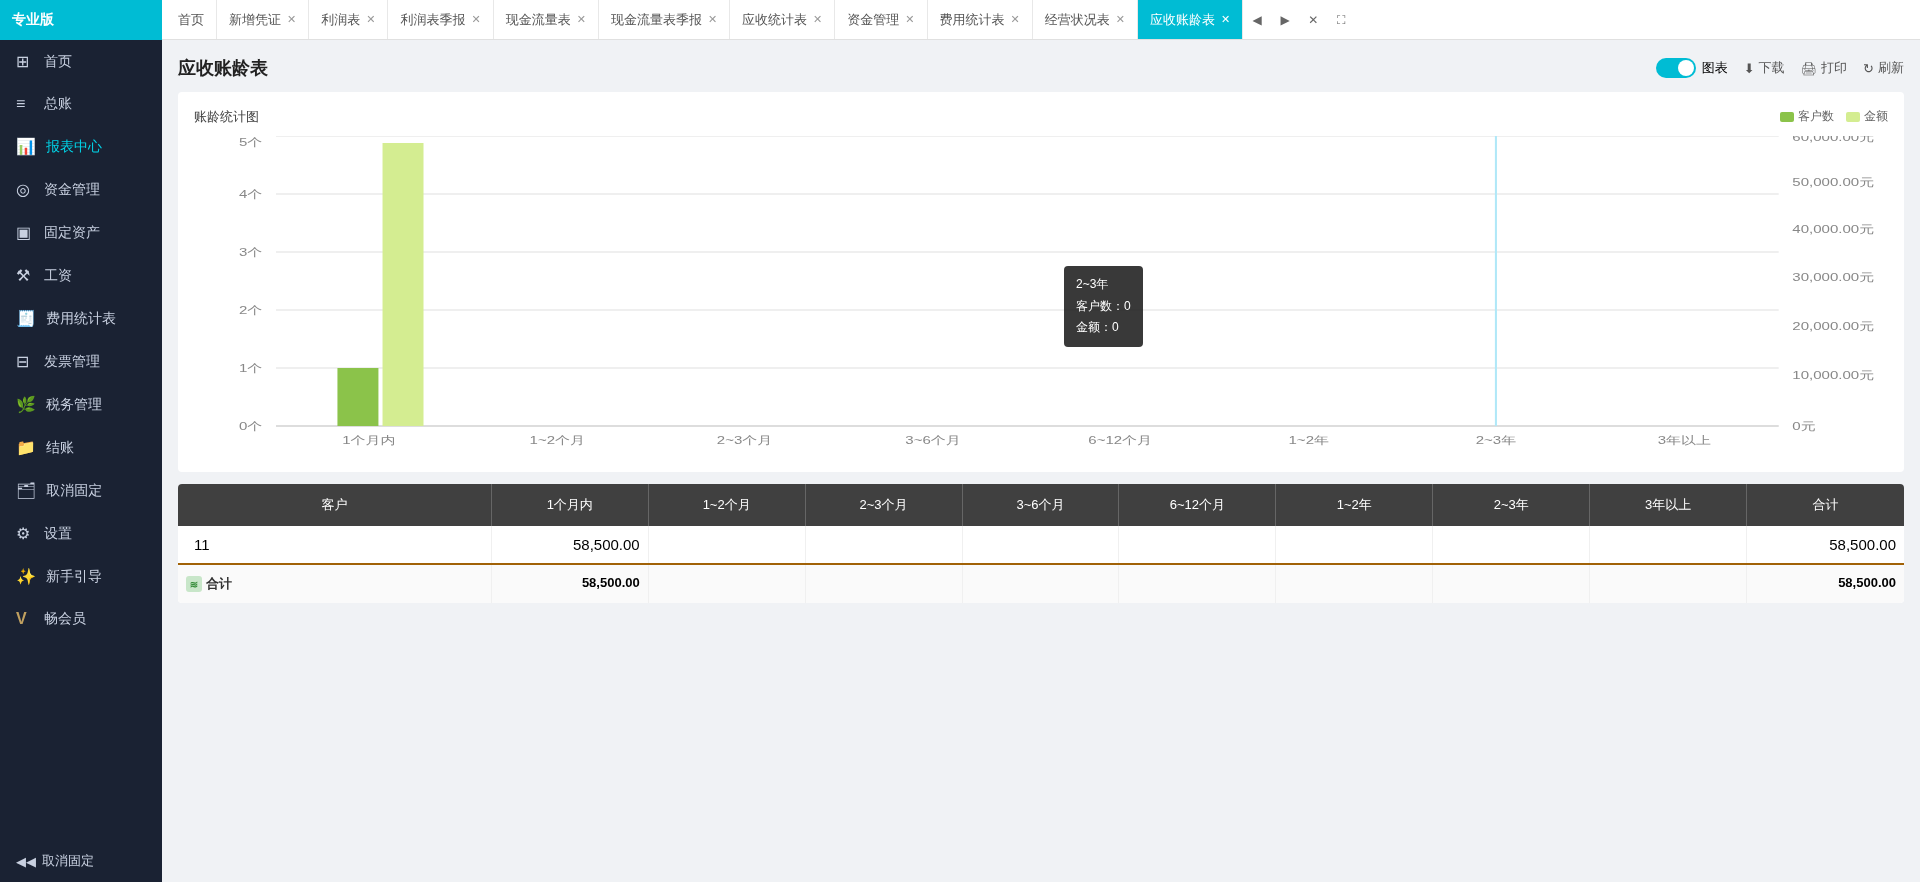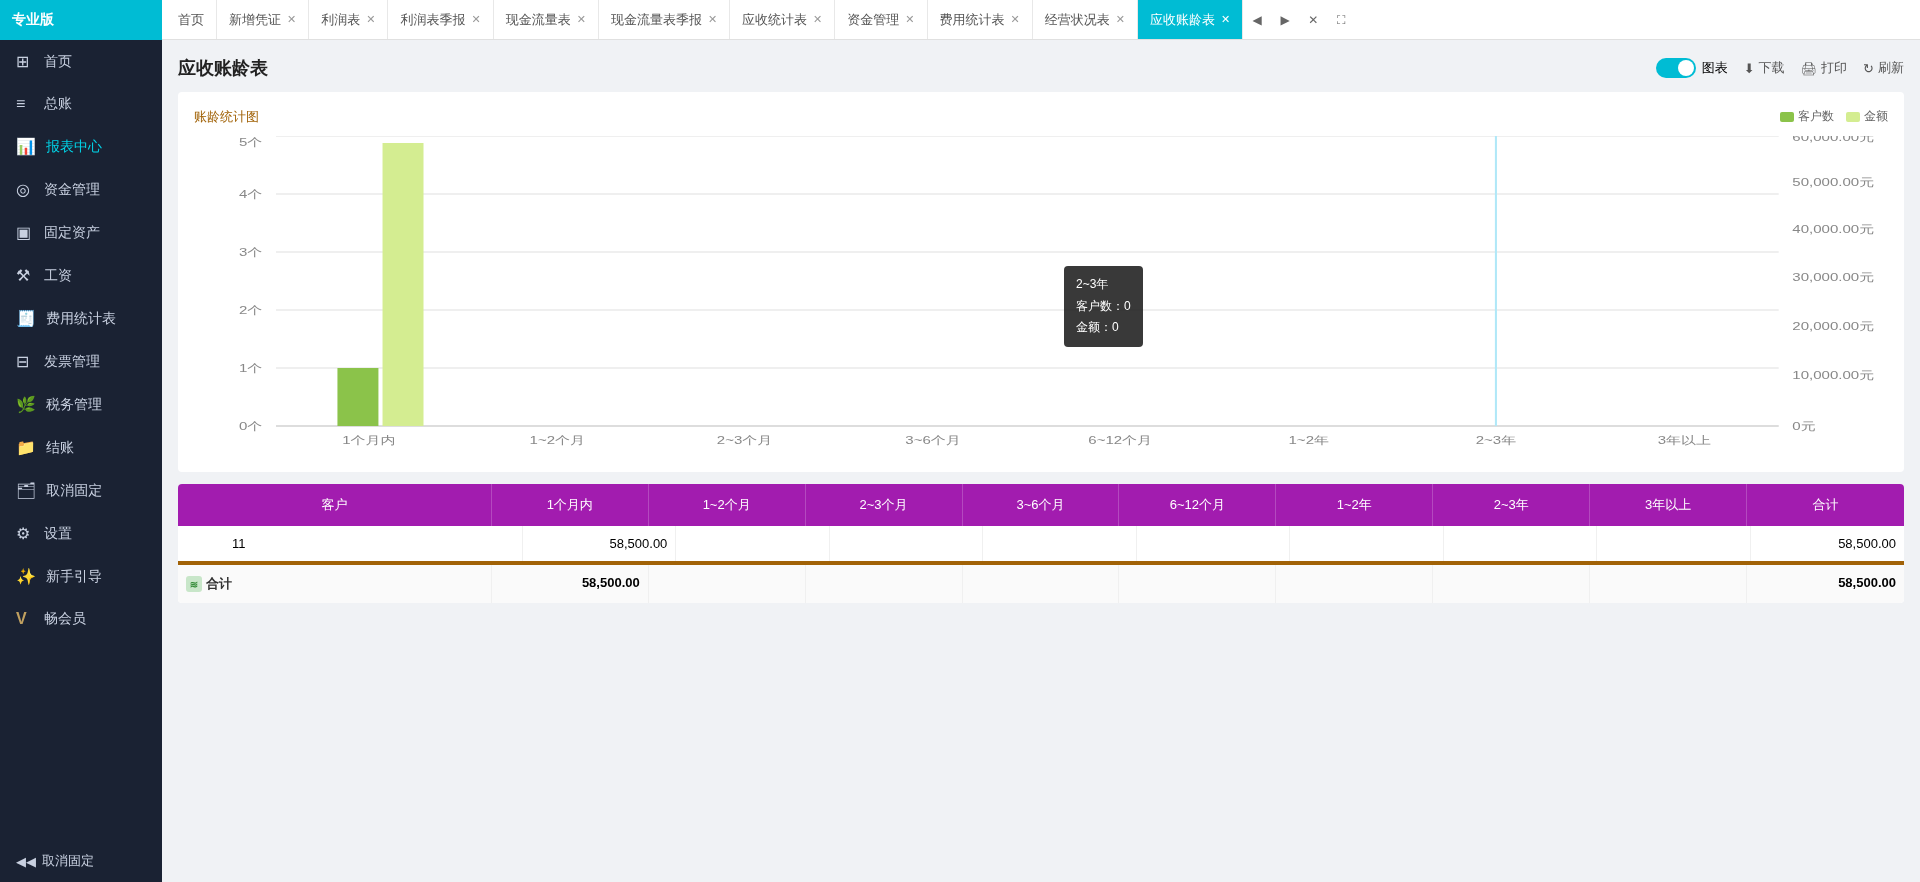--- a/index.html
+++ b/index.html
@@ -154,21 +154,21 @@
     
     .chart-container {
       background: white;
       border-radius: 4px;
       padding: 16px;
       margin-bottom: 12px;
       position: relative;
     }
     .chart-title {
       font-size: 13px;
-      color: #a16207;
+      color: #404040;
       margin-bottom: 10px;
     }
     .chart-legend {
       position: absolute;
       top: 16px;
       right: 16px;
       display: flex;
       align-items: center;
       gap: 12px;
       font-size: 12px;
@@ -191,38 +191,37 @@
       height: 320px;
     }
 
     
     .data-table {
       background: white;
       border-radius: 4px;
       overflow: hidden;
     }
     .table-header {
-      background: #a21caf;
+      background: #404040;
       display: grid;
       grid-template-columns: 2fr 1fr 1fr 1fr 1fr 1fr 1fr 1fr 1fr 1fr;
       color: white;
       font-size: 13px;
     }
     .table-header .th {
       padding: 12px 8px;
       text-align: center;
       border-right: 1px solid rgba(255,255,255,0.2);
     }
     .table-header .th:last-child { border-right: none; }
     .table-row {
       display: grid;
       grid-template-columns: 2fr 1fr 1fr 1fr 1fr 1fr 1fr 1fr 1fr 1fr;
-      border-bottom: 4px solid #a16207;
-      font-size: 13px;
-      padding-left: 38px;
+      border-bottom: 2px solid #a16207;
+      font-size: 15px;
     }
     .table-row .td {
       padding: 10px 8px;
       text-align: right;
       border-right: 1px solid #f0f0f0;
     }
     .table-row .td:first-child { text-align: left; padding-left: 16px; }
     .table-row .td:last-child { border-right: none; }
     .table-total {
       display: grid;

